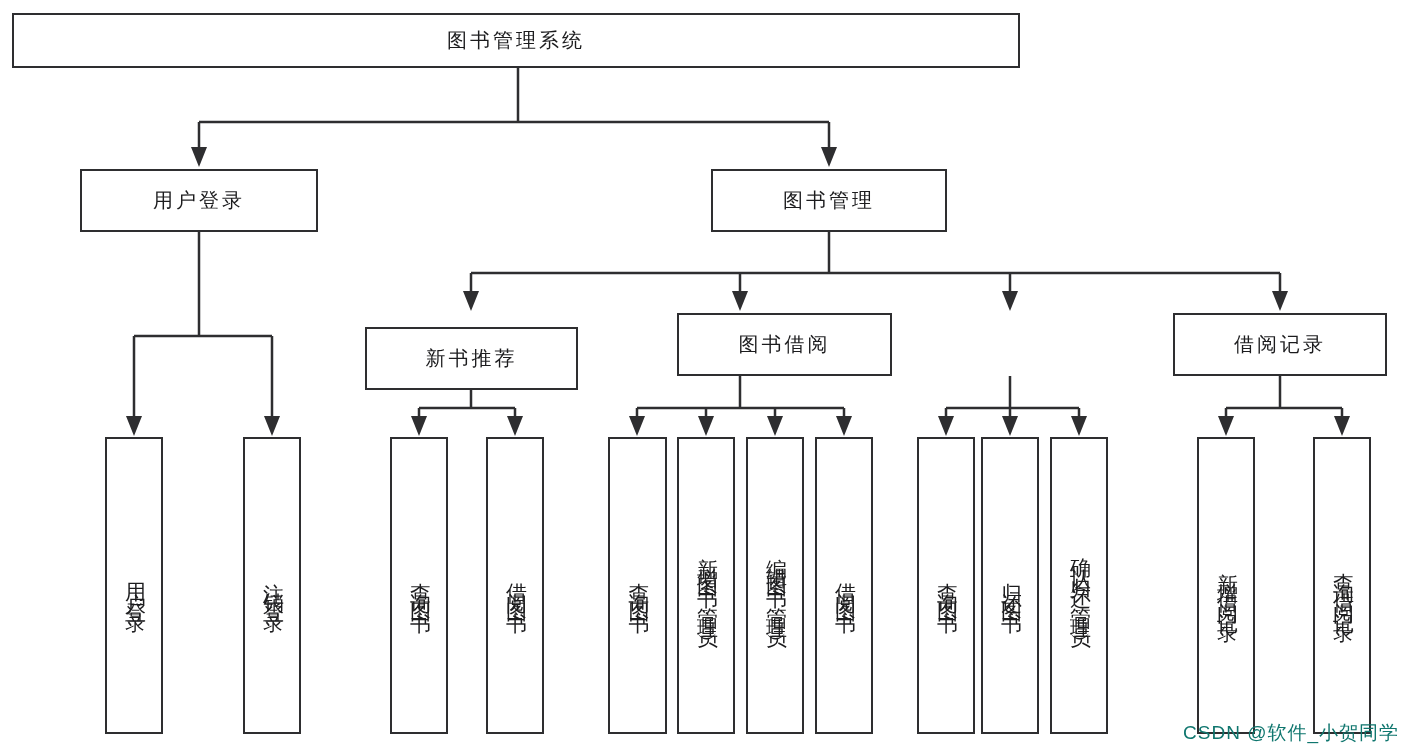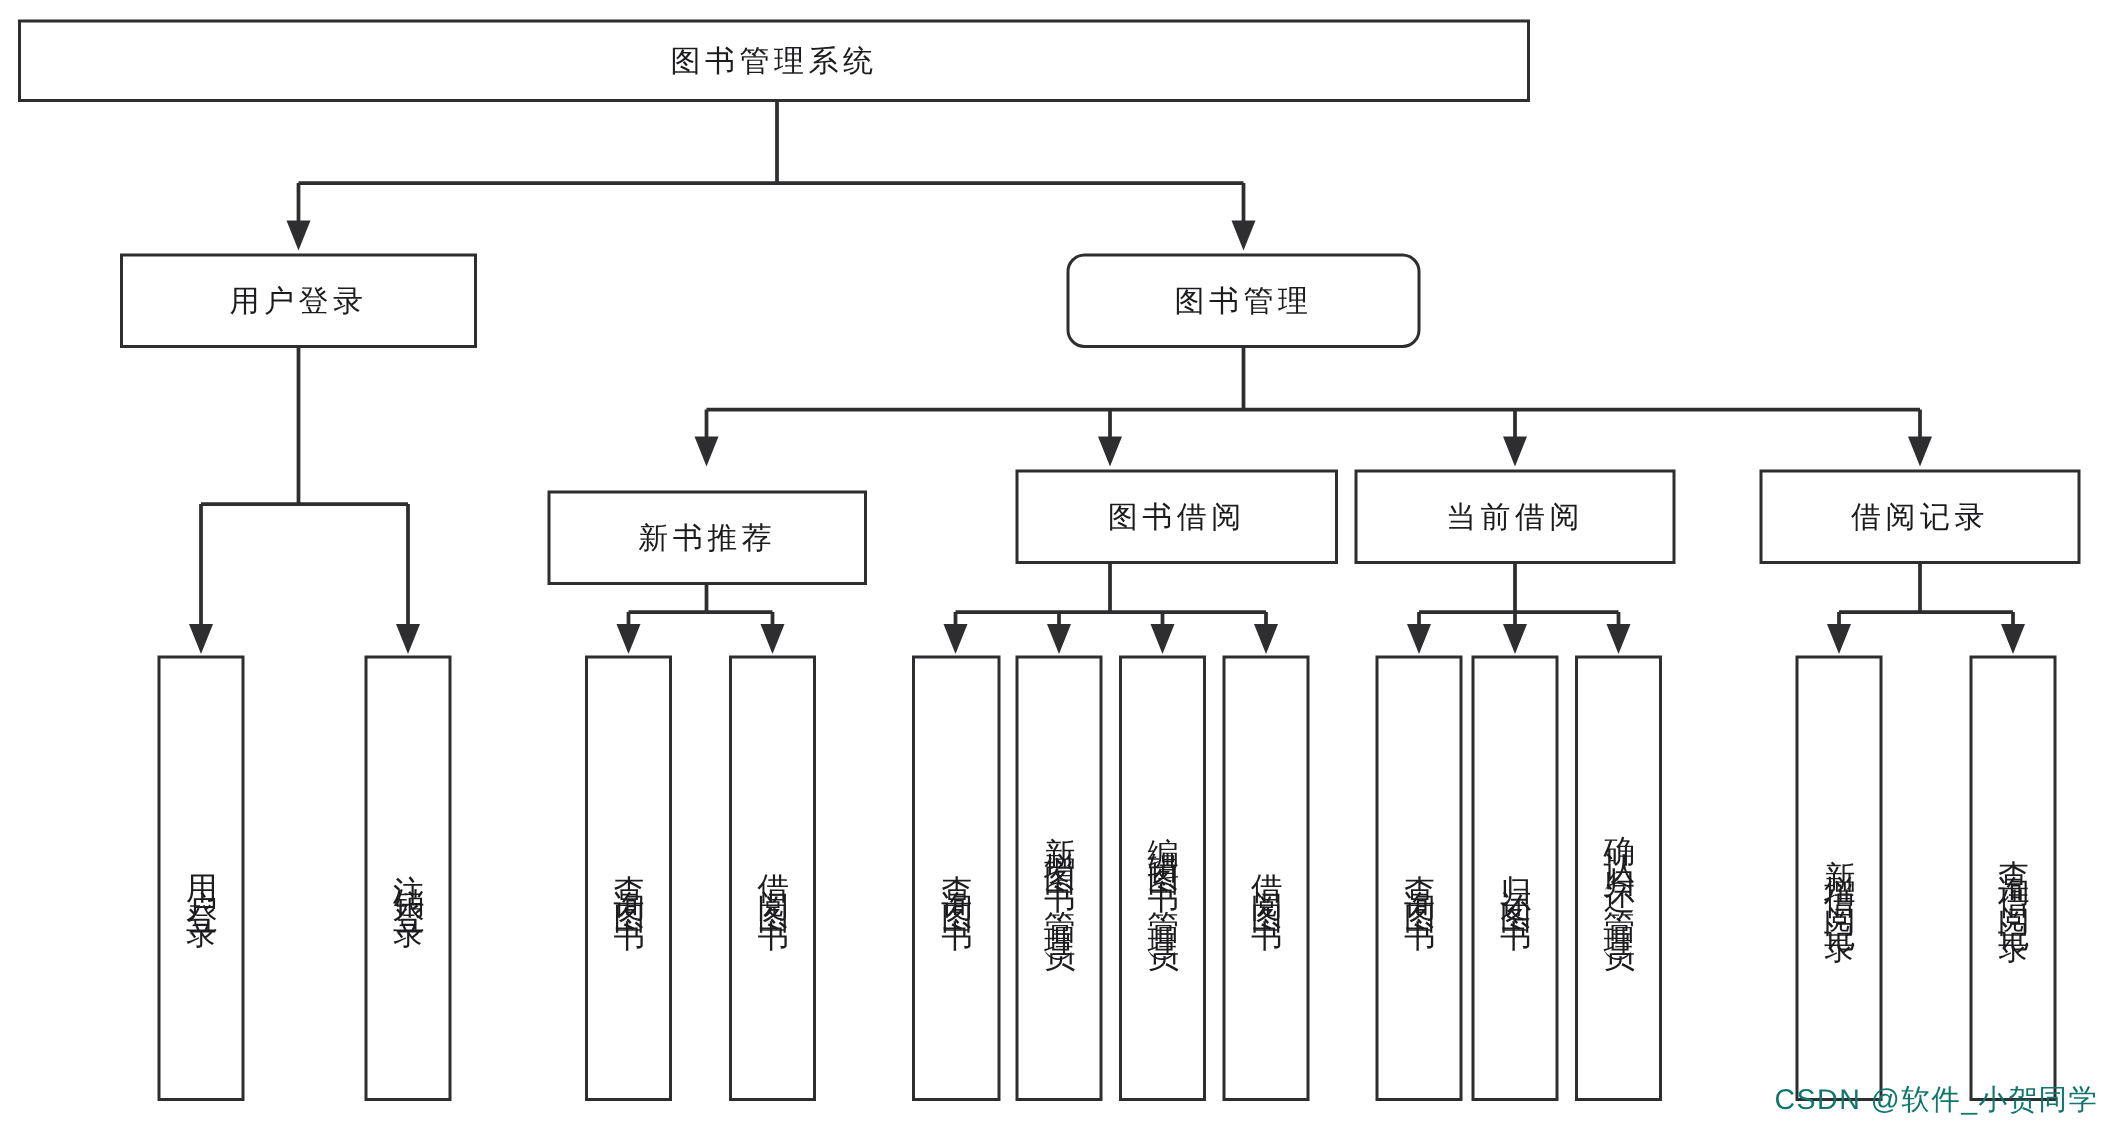--- a/index.html
+++ b/index.html
@@ -24,20 +24,21 @@
   }
   .node {
     position: absolute;
     background: #ffffff;
     border: 2.5px solid #2e2e30;
     box-sizing: border-box;
     display: flex;
     align-items: center;
     justify-content: center;
     color: #1c1c1e;
+    font-family: Liberation Mono, monospace;
   }
   .h-node {
     font-size: 20px;
     letter-spacing: 3px;
     white-space: nowrap;
   }
   .v-node {
     writing-mode: vertical-rl;
     text-orientation: mixed;
     font-size: 21px;
@@ -89,25 +90,24 @@
       <polygon points="1002,416 1018,416 1010,436"></polygon>
       <polygon points="1071,416 1087,416 1079,436"></polygon>
       <polygon points="1218,416 1234,416 1226,436"></polygon>
       <polygon points="1334,416 1350,416 1342,436"></polygon>
     </g>
   </svg>
 
   <div class="node h-node" style="left:12px; top:13px; width:1008px; height:55px;">图书管理系统</div>
 
   <div class="node h-node" style="left:80px; top:169px; width:238px; height:63px;">用户登录</div>
-  <div class="node h-node" style="left:711px; top:169px; width:236px; height:63px;border-radius:12px;">图书管理</div>
+  <div class="node h-node" style="left:711px; top:169px; width:236px; height:63px;">图书管理</div>
 
   <div class="node h-node" style="left:365px; top:327px; width:213px; height:63px;">新书推荐</div>
   <div class="node h-node" style="left:633px; top:313px; width:215px; height:63px;margin-left:44px;">图书借阅</div>
-  <div class="node h-node" style="left:903px; top:313px; width:214px; height:63px;">当前借阅</div>
   <div class="node h-node" style="left:1173px; top:313px; width:214px; height:63px;">借阅记录</div>
 
   <div class="node v-node" style="left:105px; top:437px; width:58px; height:297px;">用户登录</div>
   <div class="node v-node" style="left:243px; top:437px; width:58px; height:297px;">注销登录</div>
 
   <div class="node v-node" style="left:390px; top:437px; width:58px; height:297px;">查询图书</div>
   <div class="node v-node" style="left:486px; top:437px; width:58px; height:297px;">借阅图书</div>
 
   <div class="node v-node" style="left:608px; top:437px; width:59px; height:297px;">查询图书</div>
   <div class="node v-node" style="left:677px; top:437px; width:58px; height:297px;">新增图书（管理员）</div>

